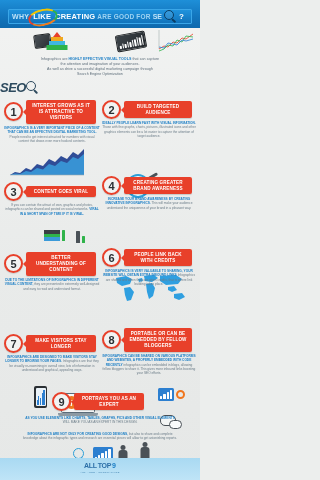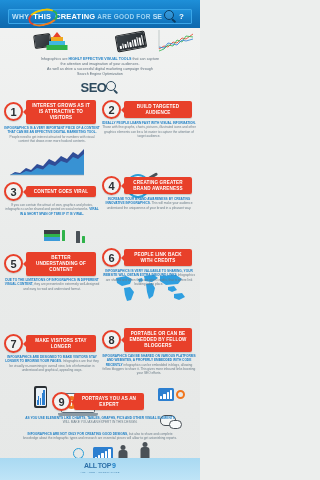--- a/index.html
+++ b/index.html
@@ -85,21 +85,21 @@
 
   
   .intro {
     position: absolute; left: 14px; top: 57px; width: 172px;
     text-align: center; line-height: 1.35;
   }
   .intro p { font-size: 3.6px; color: #5b6b78; letter-spacing: .05px; }
   .intro .hi { color: #1c7fc6; font-weight: bold; }
   .seo-wrap {
     position: absolute; left: 0; top: 80px; width: 200px;
-    display:flex; justify-content:center; align-items:center; gap:0;
+    display:flex; justify-content:flex-start; align-items:center; gap:0;font-style:italic;
   }
   .seo-txt { font-size: 13px; font-weight: bold; color: #2d4a5e; letter-spacing: -.5px; }
   .seo-glass { position: relative; width: 13px; height: 14px; }
   .seo-glass .lens { position:absolute; left:0; top:0; width:10px;height:10px;
     border:1.5px solid #2d4a5e; border-radius:50%; }
   .seo-glass .handle { position:absolute; left:8px; top:8px; width:5px;height:1.6px;
     background:#2d4a5e; transform:rotate(45deg); transform-origin:left center; border-radius:1px;}
 
   
   .sec { position: absolute; }
@@ -212,21 +212,21 @@
 </head>
 <body>
 
 <div class="page">
 
   <div class="hdr-wrap">
     <div class="hdr-bar">
       <span class="hdr-why">WHY</span>
       <span class="hdr-info-wrap">
         <span class="hdr-ring"></span>
-        <span class="hdr-info">THIS</span>
+        <span class="hdr-info">LIKE</span>
       </span>
       <span class="hdr-graphics">CREATING</span>
       <span class="hdr-good">ARE GOOD FOR</span>
       <span class="hdr-se">SE</span>
       <span class="hdr-glass">
         <span class="lens"></span>
           <span class="handle"></span>
       </span>
       <span class="hdr-q">?</span>
     </div>

